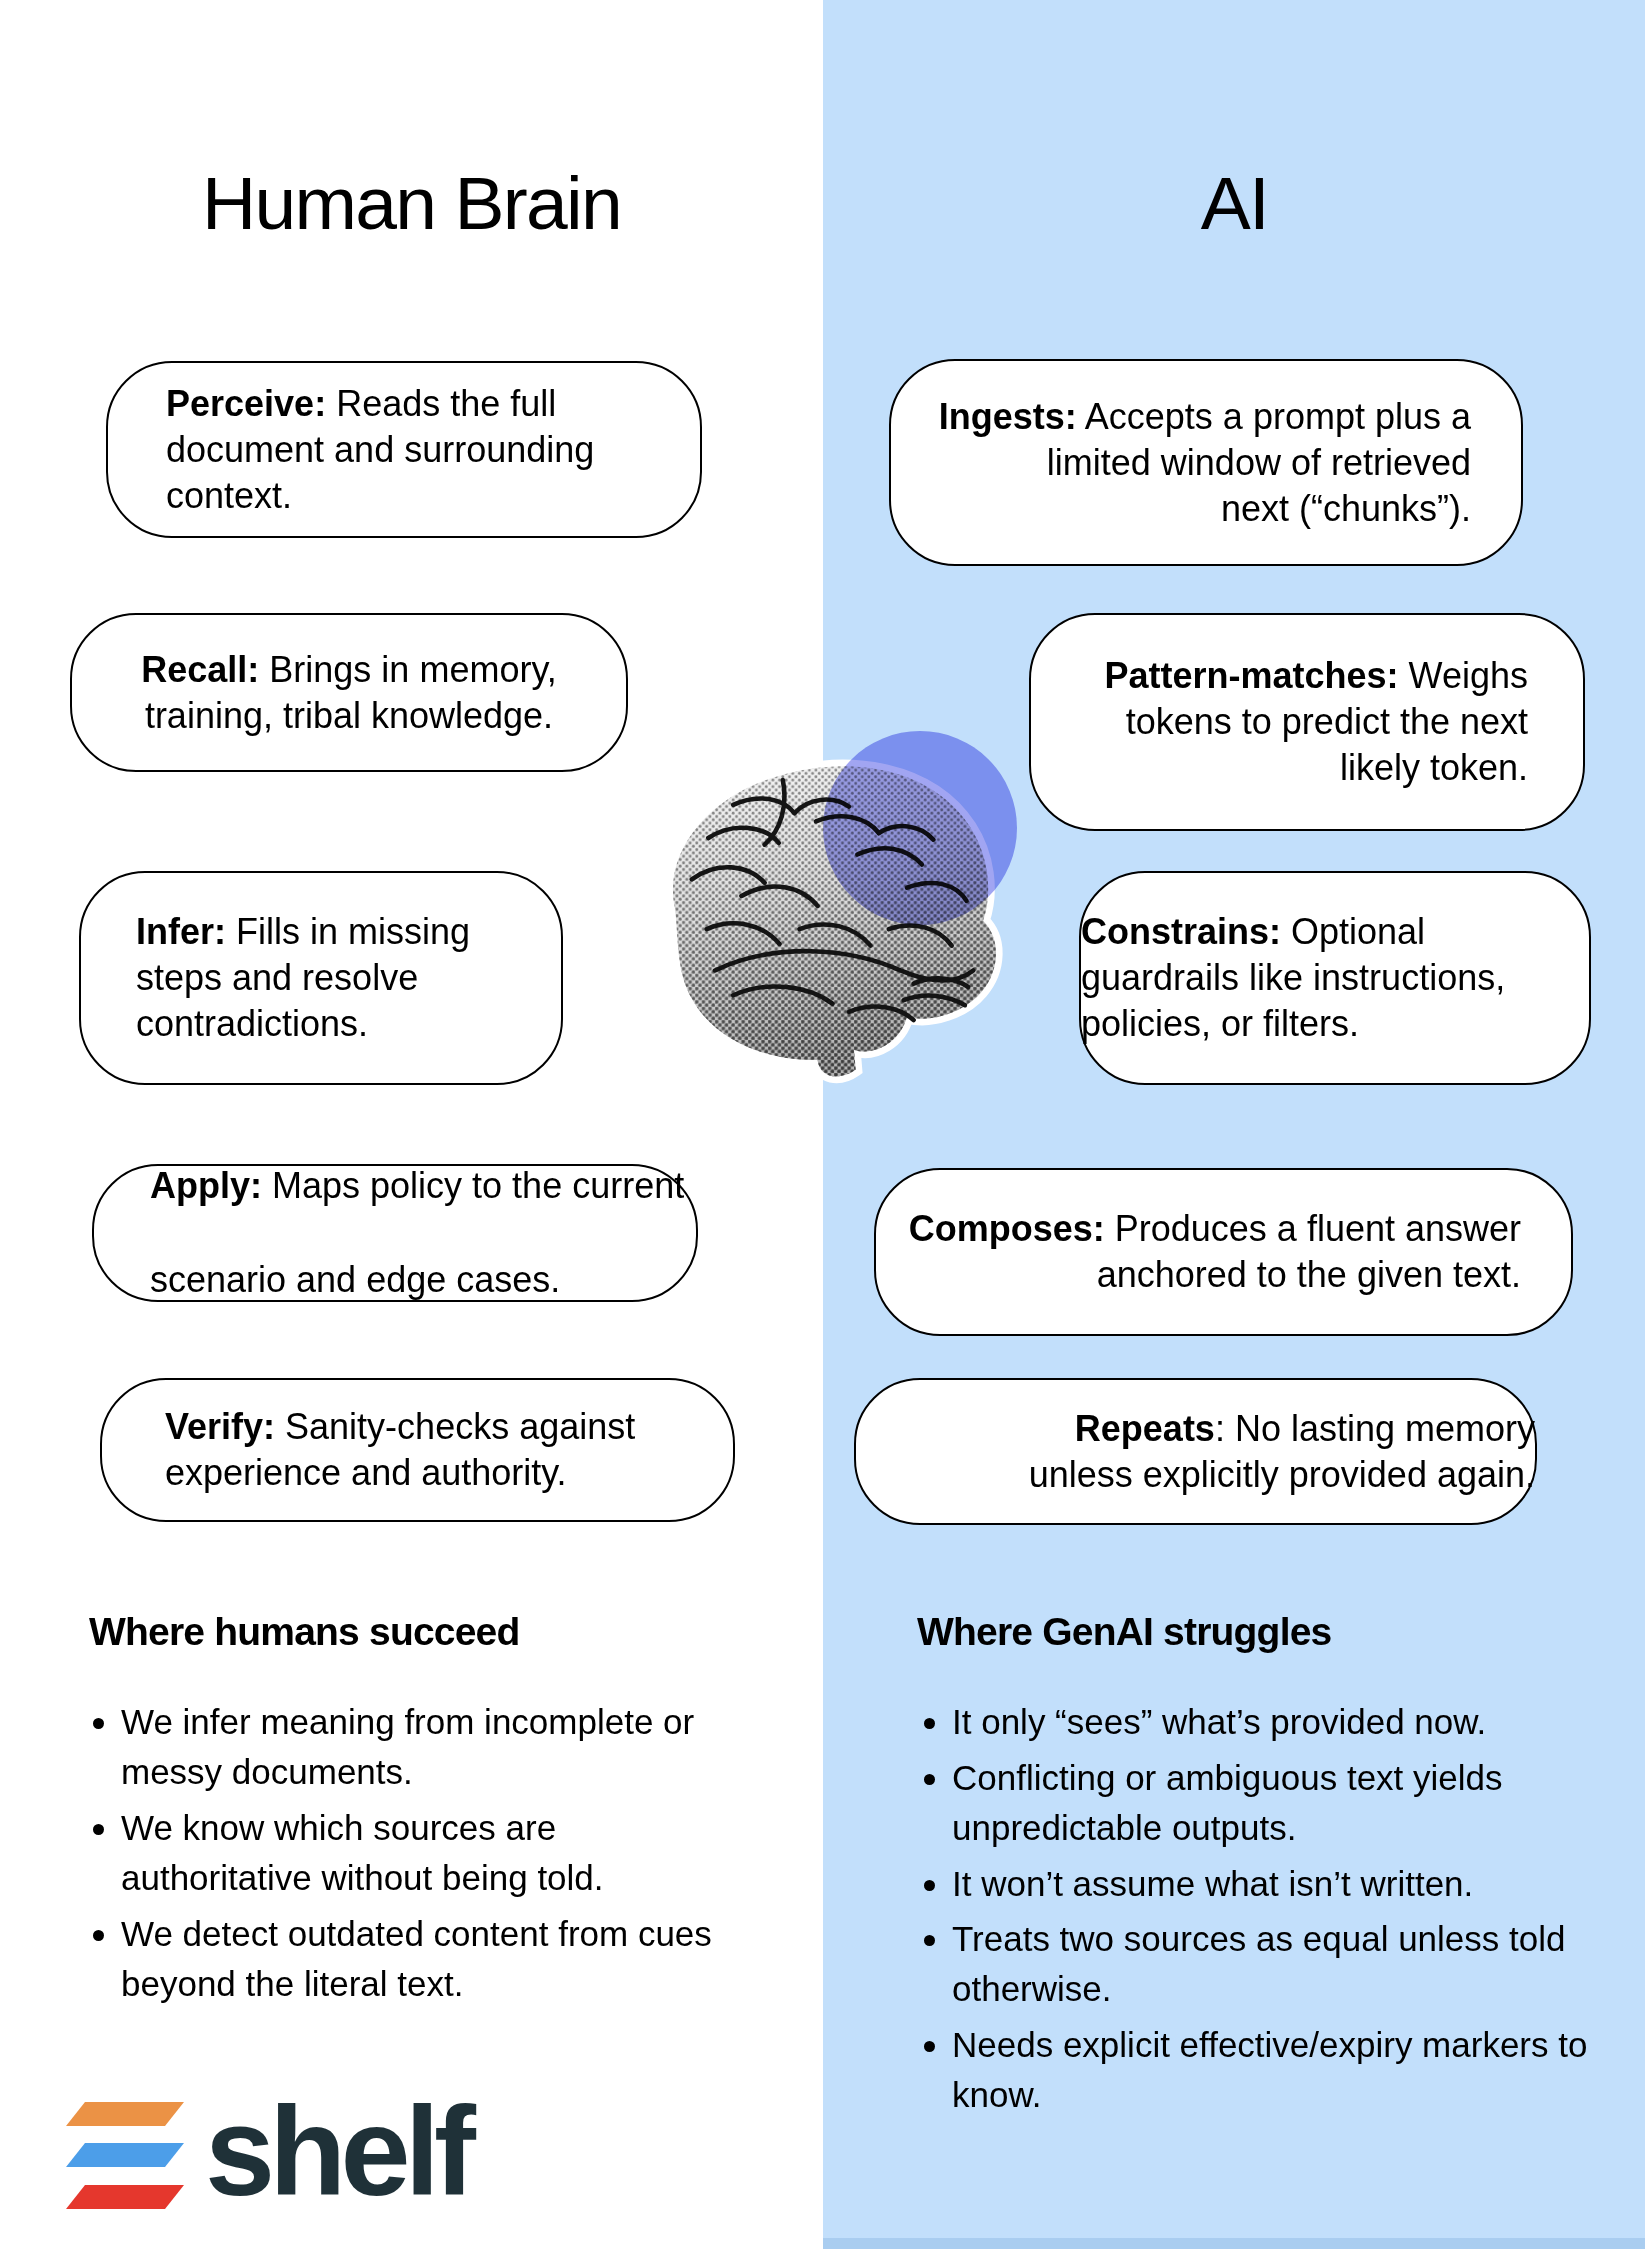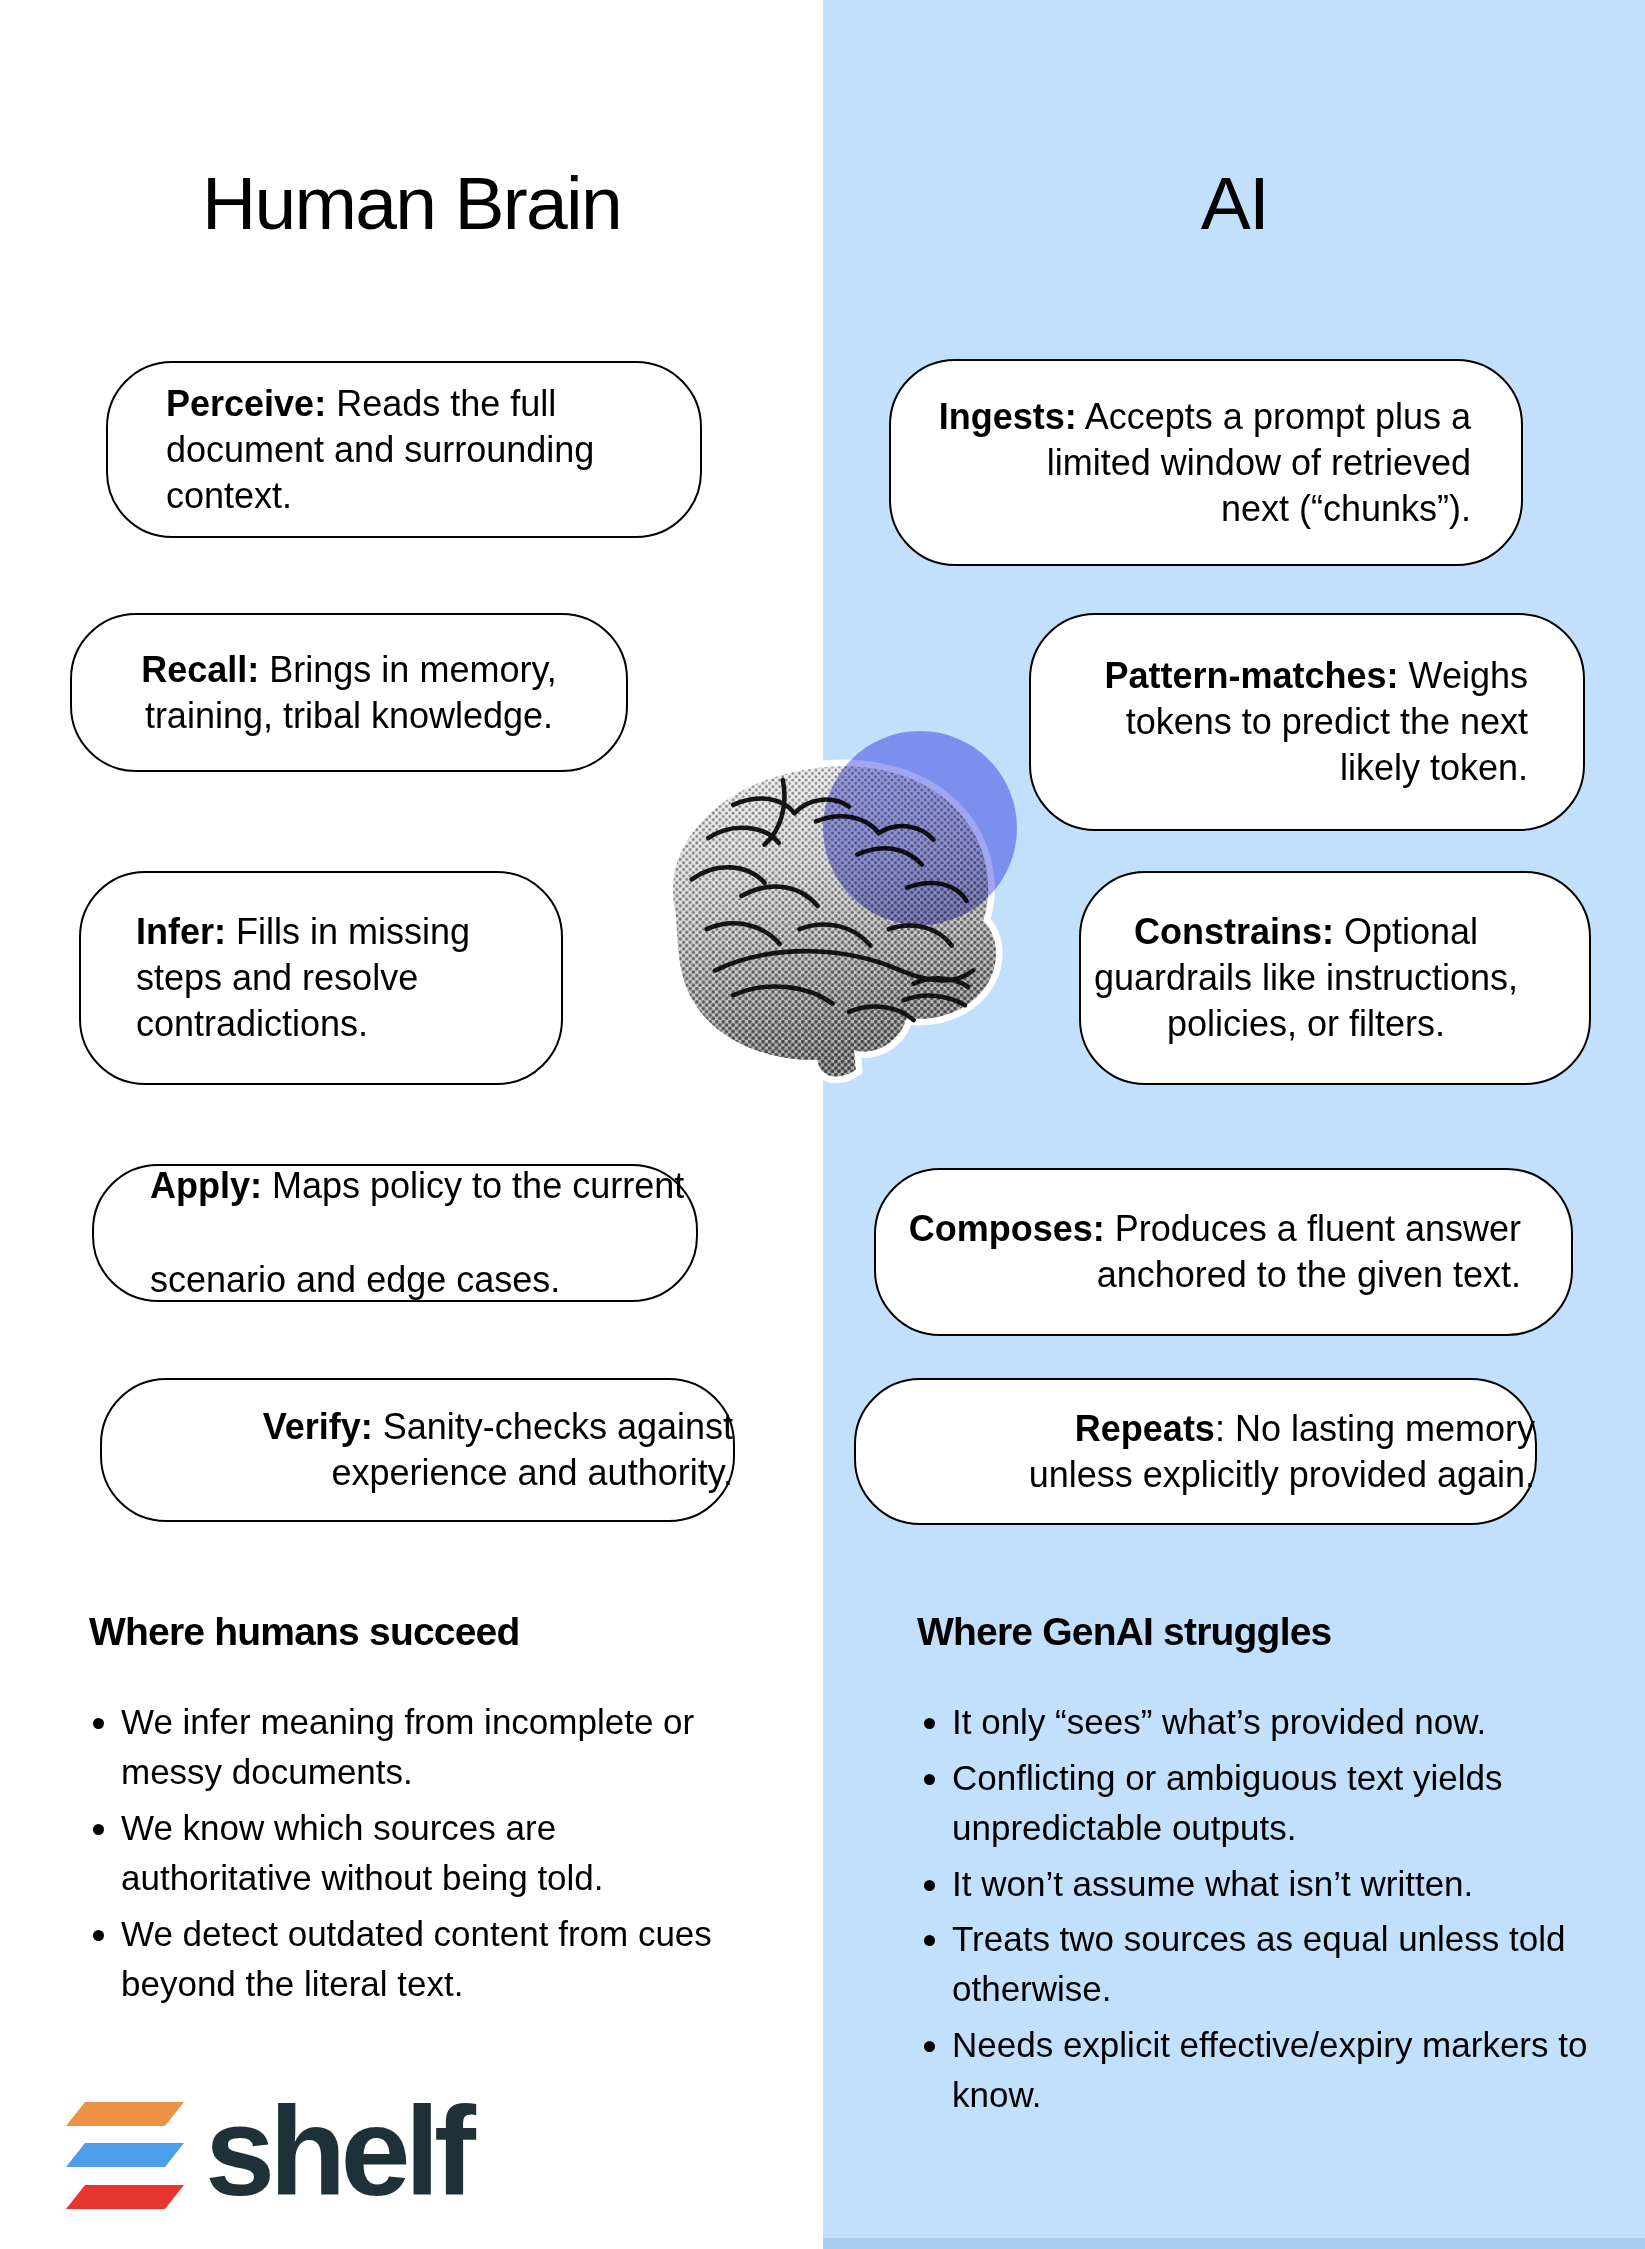--- a/index.html
+++ b/index.html
@@ -19,24 +19,24 @@
     display:flex;flex-direction:column;justify-content:center;
     font-size:36px;line-height:46px;z-index:1;box-sizing:border-box;
   }
   .ln{white-space:nowrap;}
   .bubble b{font-weight:700;}
 
   #b-perceive{left:106px;top:361px;width:596px;height:177px;padding-left:58px;text-align:left;}
   #b-recall{left:70px;top:613px;width:558px;height:159px;text-align:center;}
   #b-infer{left:79px;top:871px;width:484px;height:214px;padding-left:55px;text-align:left;justify-content:center;}
   #b-apply{left:92px;top:1164px;width:606px;height:138px;padding-left:56px;text-align:left;gap:48px;}
-  #b-verify{left:100px;top:1378px;width:635px;height:144px;padding-left:63px;text-align:left;align-items:flex-end;}
+  #b-verify{left:100px;top:1378px;width:635px;height:144px;padding-left:63px;text-align:left;}
   #b-ingests{left:889px;top:359px;width:634px;height:207px;padding-right:50px;text-align:right;}
   #b-pattern{left:1029px;top:613px;width:556px;height:218px;padding-right:55px;text-align:right;}
-  #b-constrains{left:1079px;top:871px;width:512px;height:214px;padding-right:58px;text-align:center;}
+  #b-constrains{left:1079px;top:871px;width:512px;height:214px;padding-right:58px;text-align:left;}
   #b-composes{left:874px;top:1168px;width:699px;height:168px;padding-right:50px;text-align:right;}
   #b-repeats{left:854px;top:1378px;width:683px;height:147px;text-align:right;}
 
   .sec-h{position:absolute;top:1610px;font-size:39px;font-weight:700;letter-spacing:-0.8px;z-index:1;}
   #h-left{left:89px;}
   #h-right{left:917px;}
 
   .blist{position:absolute;top:1697px;margin:0;padding-left:41px;font-size:35px;line-height:50px;z-index:1;}
   #list-left{left:80px;width:596px;}
   #list-right{left:911px;width:646px;}

